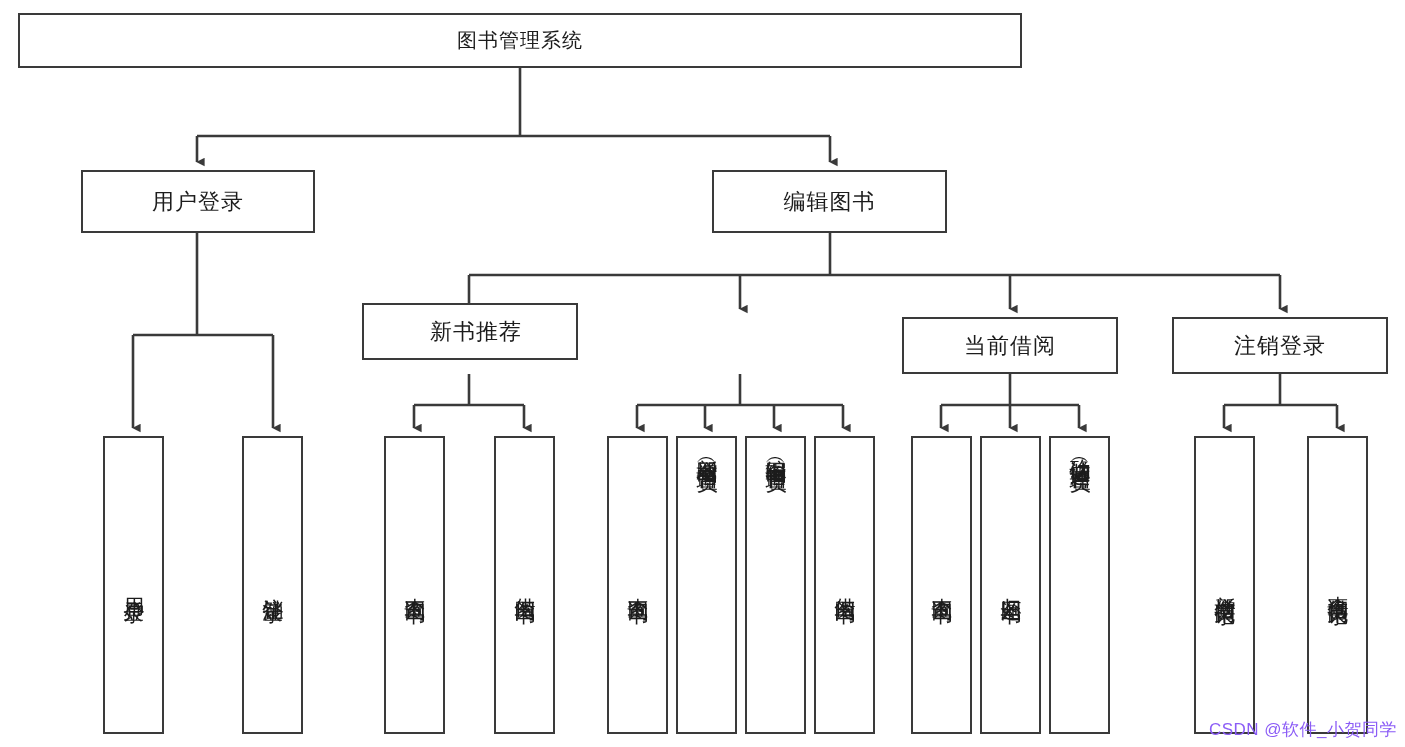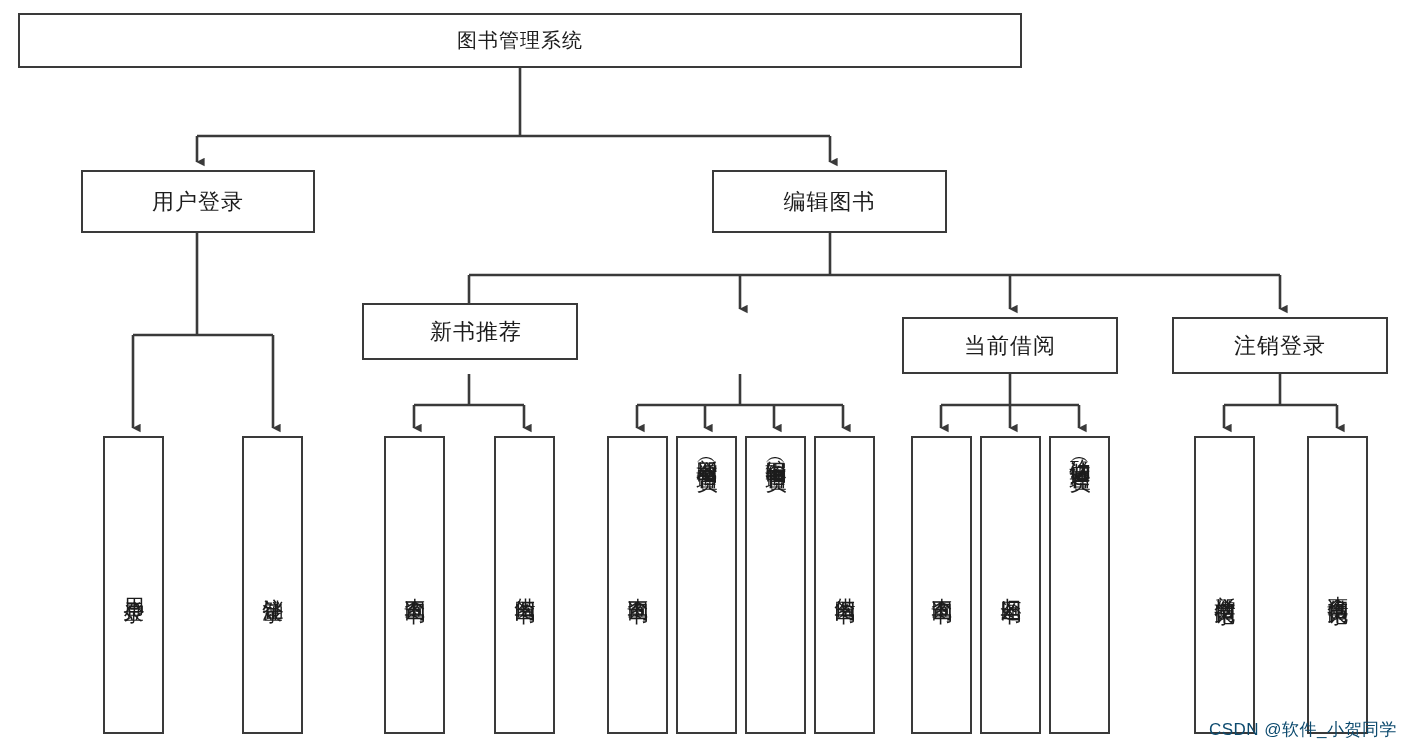--- a/index.html
+++ b/index.html
@@ -58,21 +58,21 @@
     padding-top: 0;
   }
   #root-node {
     font-size: 20px;
   }
   #watermark {
     position: absolute;
     right: 8px;
     bottom: 6px;
     font-size: 17px;
-    color: #0c4a6e;
+    color: #8b5cf6;
     white-space: nowrap;
     letter-spacing: 0.5px;
   }
 </style>
 </head>
 <body>
 
 <div id="canvas">
 
   <svg class="wires" viewBox="0 0 1405 747">

